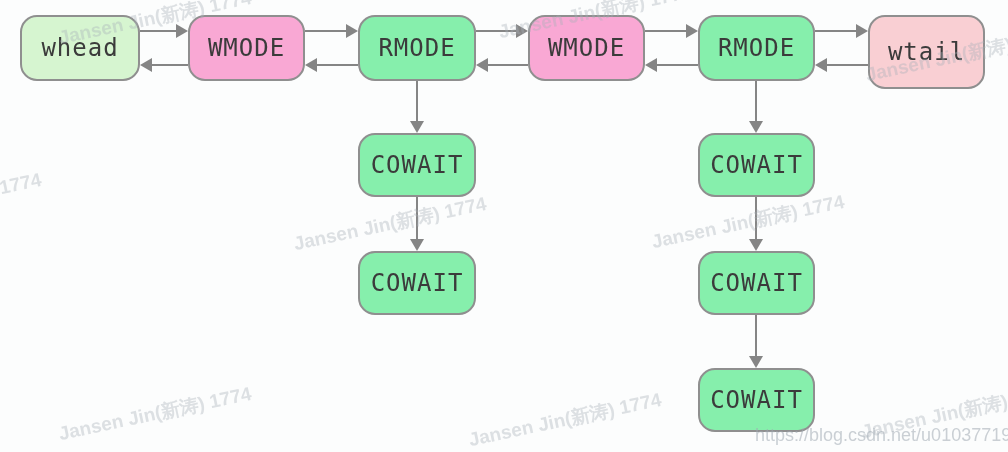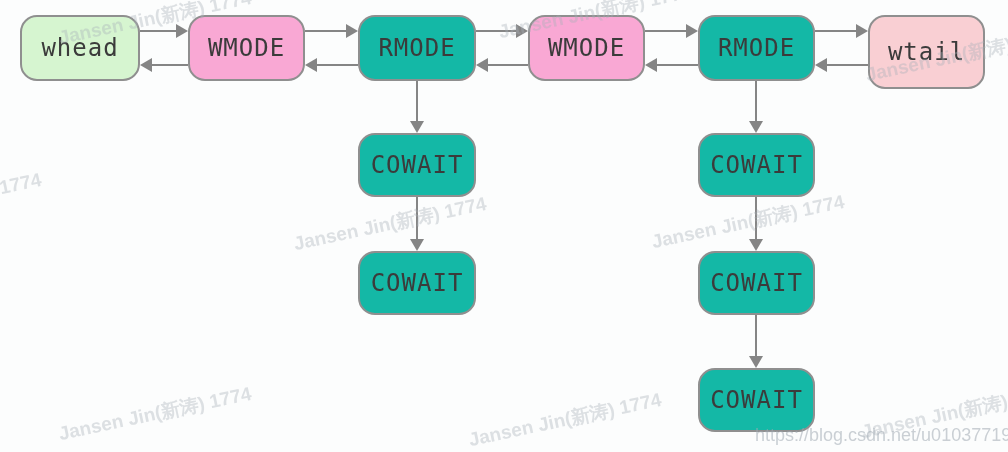--- a/index.html
+++ b/index.html
@@ -11,21 +11,21 @@
   
   .node{
     position:absolute;box-sizing:border-box;
     border:2px solid #8f8f8f;border-radius:17px;
     display:flex;align-items:center;justify-content:center;
     font-size:24px;color:#3b3b3b;letter-spacing:1px;
     z-index:2;
   }
   .fill-head {background:#d6f5d0;}
   .fill-wmode{background:#f9a8d4;}
-  .fill-rmode{background:#14b8a6;}
+  .fill-rmode{background:#86efac;}
   .fill-tail {background:#f9cfd3;}
 
   
   .arrow{position:absolute;z-index:1;}
   .arrow-h{height:14px;}
   .arrow-v{width:14px;}
   .arrow-h .line-r{position:absolute;left:0;right:10px;top:5.5px;height:2.5px;background:#858585;}
   .arrow-h .line-l{position:absolute;left:10px;right:0;top:5.5px;height:2.5px;background:#858585;}
   .head-r{position:absolute;right:0;top:0;width:0;height:0;
           border-top:7px solid transparent;border-bottom:7px solid transparent;

